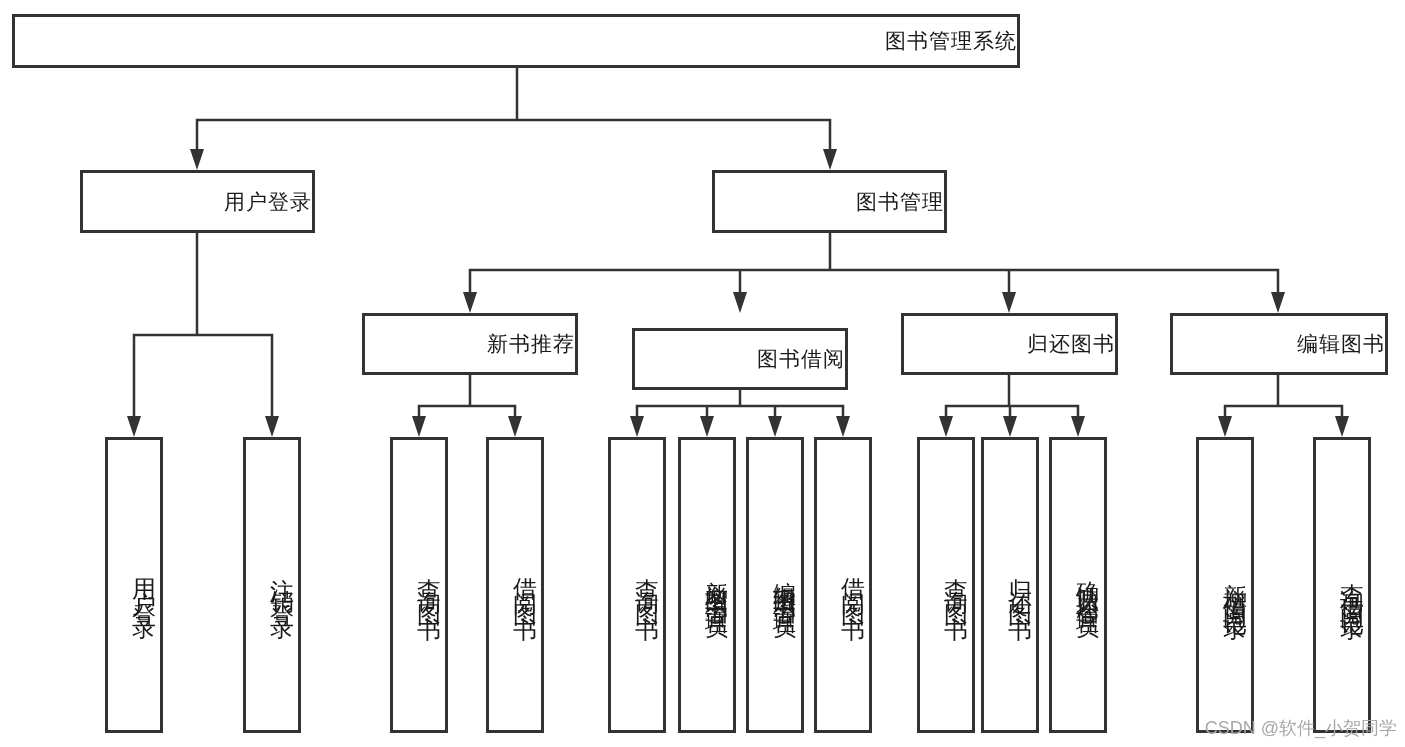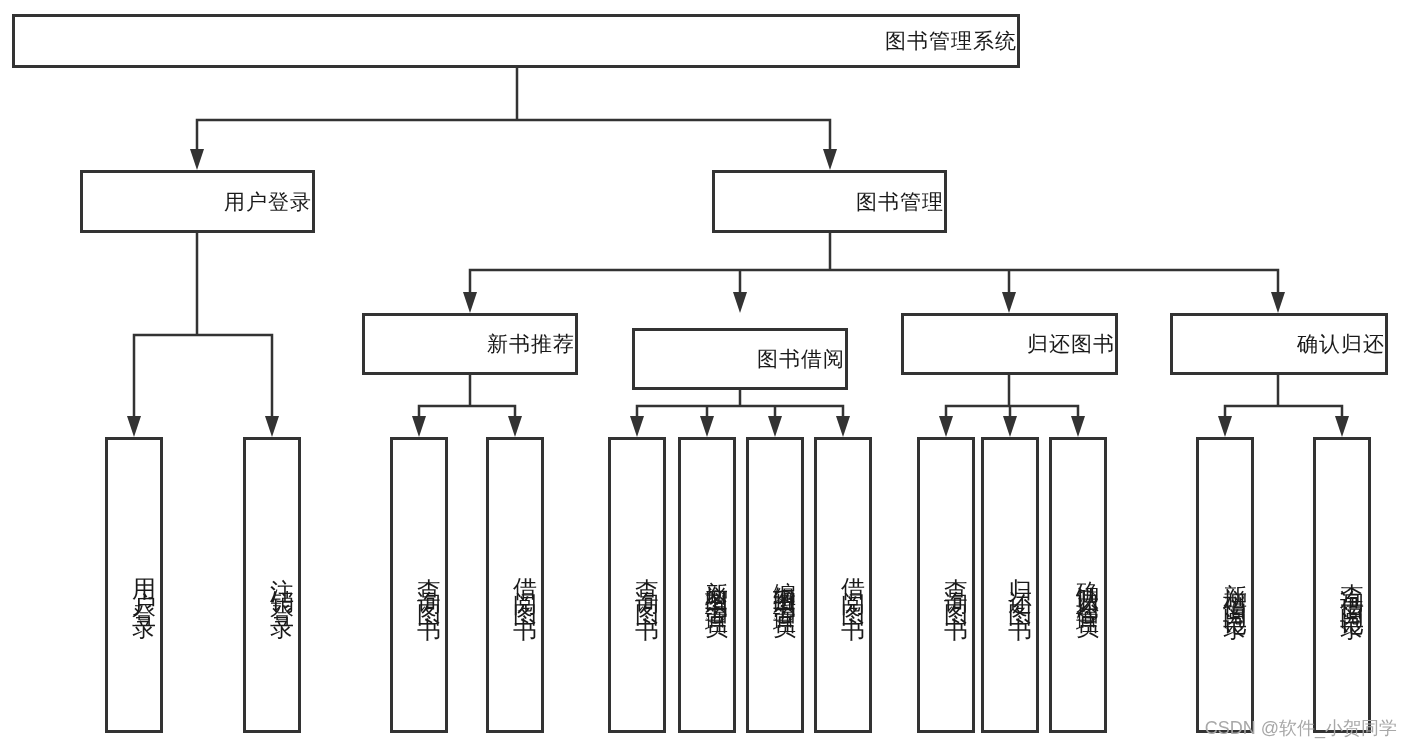--- a/index.html
+++ b/index.html
@@ -115,21 +115,21 @@
   <div class="box" style="left:362px; top:313px; width:216px; height:62px;">
     <span class="hlabel">新书推荐</span>
   </div>
   <div class="box" style="left:632px; top:328px; width:216px; height:62px;">
     <span class="hlabel">图书借阅</span>
   </div>
   <div class="box" style="left:901px; top:313px; width:217px; height:62px;">
     <span class="hlabel">归还图书</span>
   </div>
   <div class="box" style="left:1170px; top:313px; width:218px; height:62px;">
-    <span class="hlabel">确认归还</span>
+    <span class="hlabel">编辑图书</span>
   </div>
 
   <div class="box s4" style="left:105px; top:437px; width:58px; height:296px;">
     <span class="vlabel">用户登录</span>
   </div>
   <div class="box s4" style="left:243px; top:437px; width:58px; height:296px;">
     <span class="vlabel">注销登录</span>
   </div>
 
   <div class="box s4" style="left:390px; top:437px; width:58px; height:296px;">

